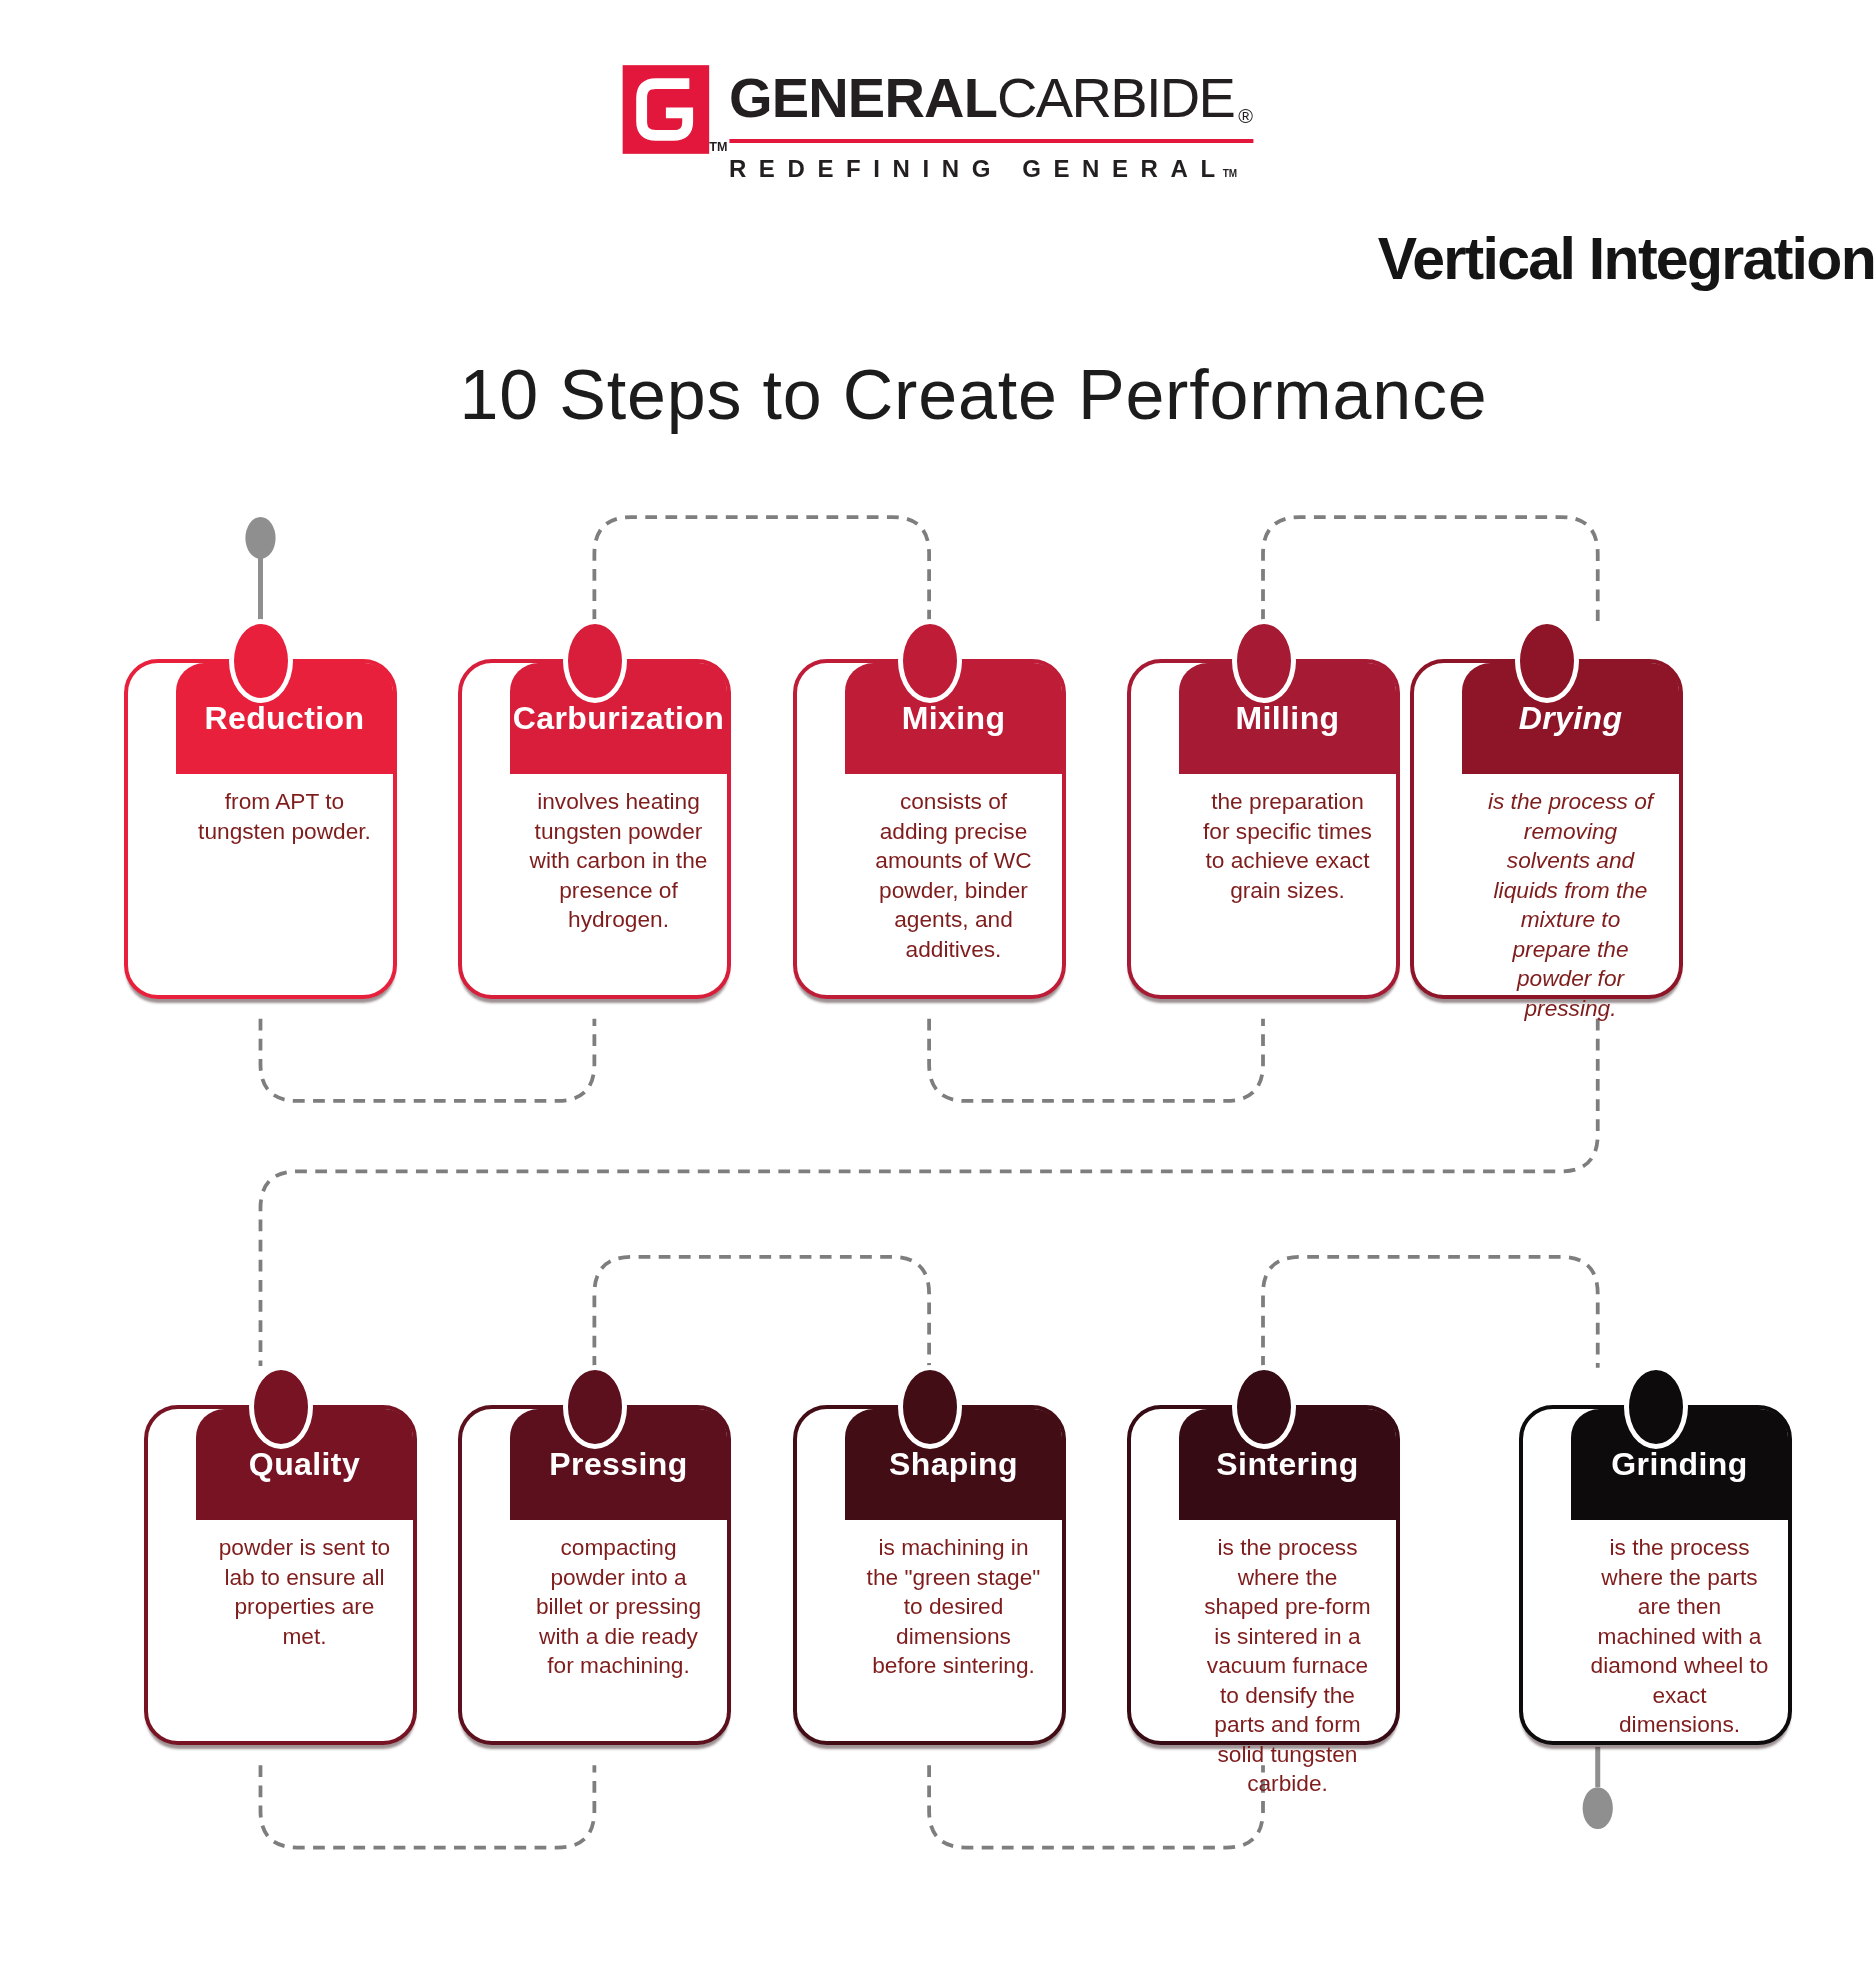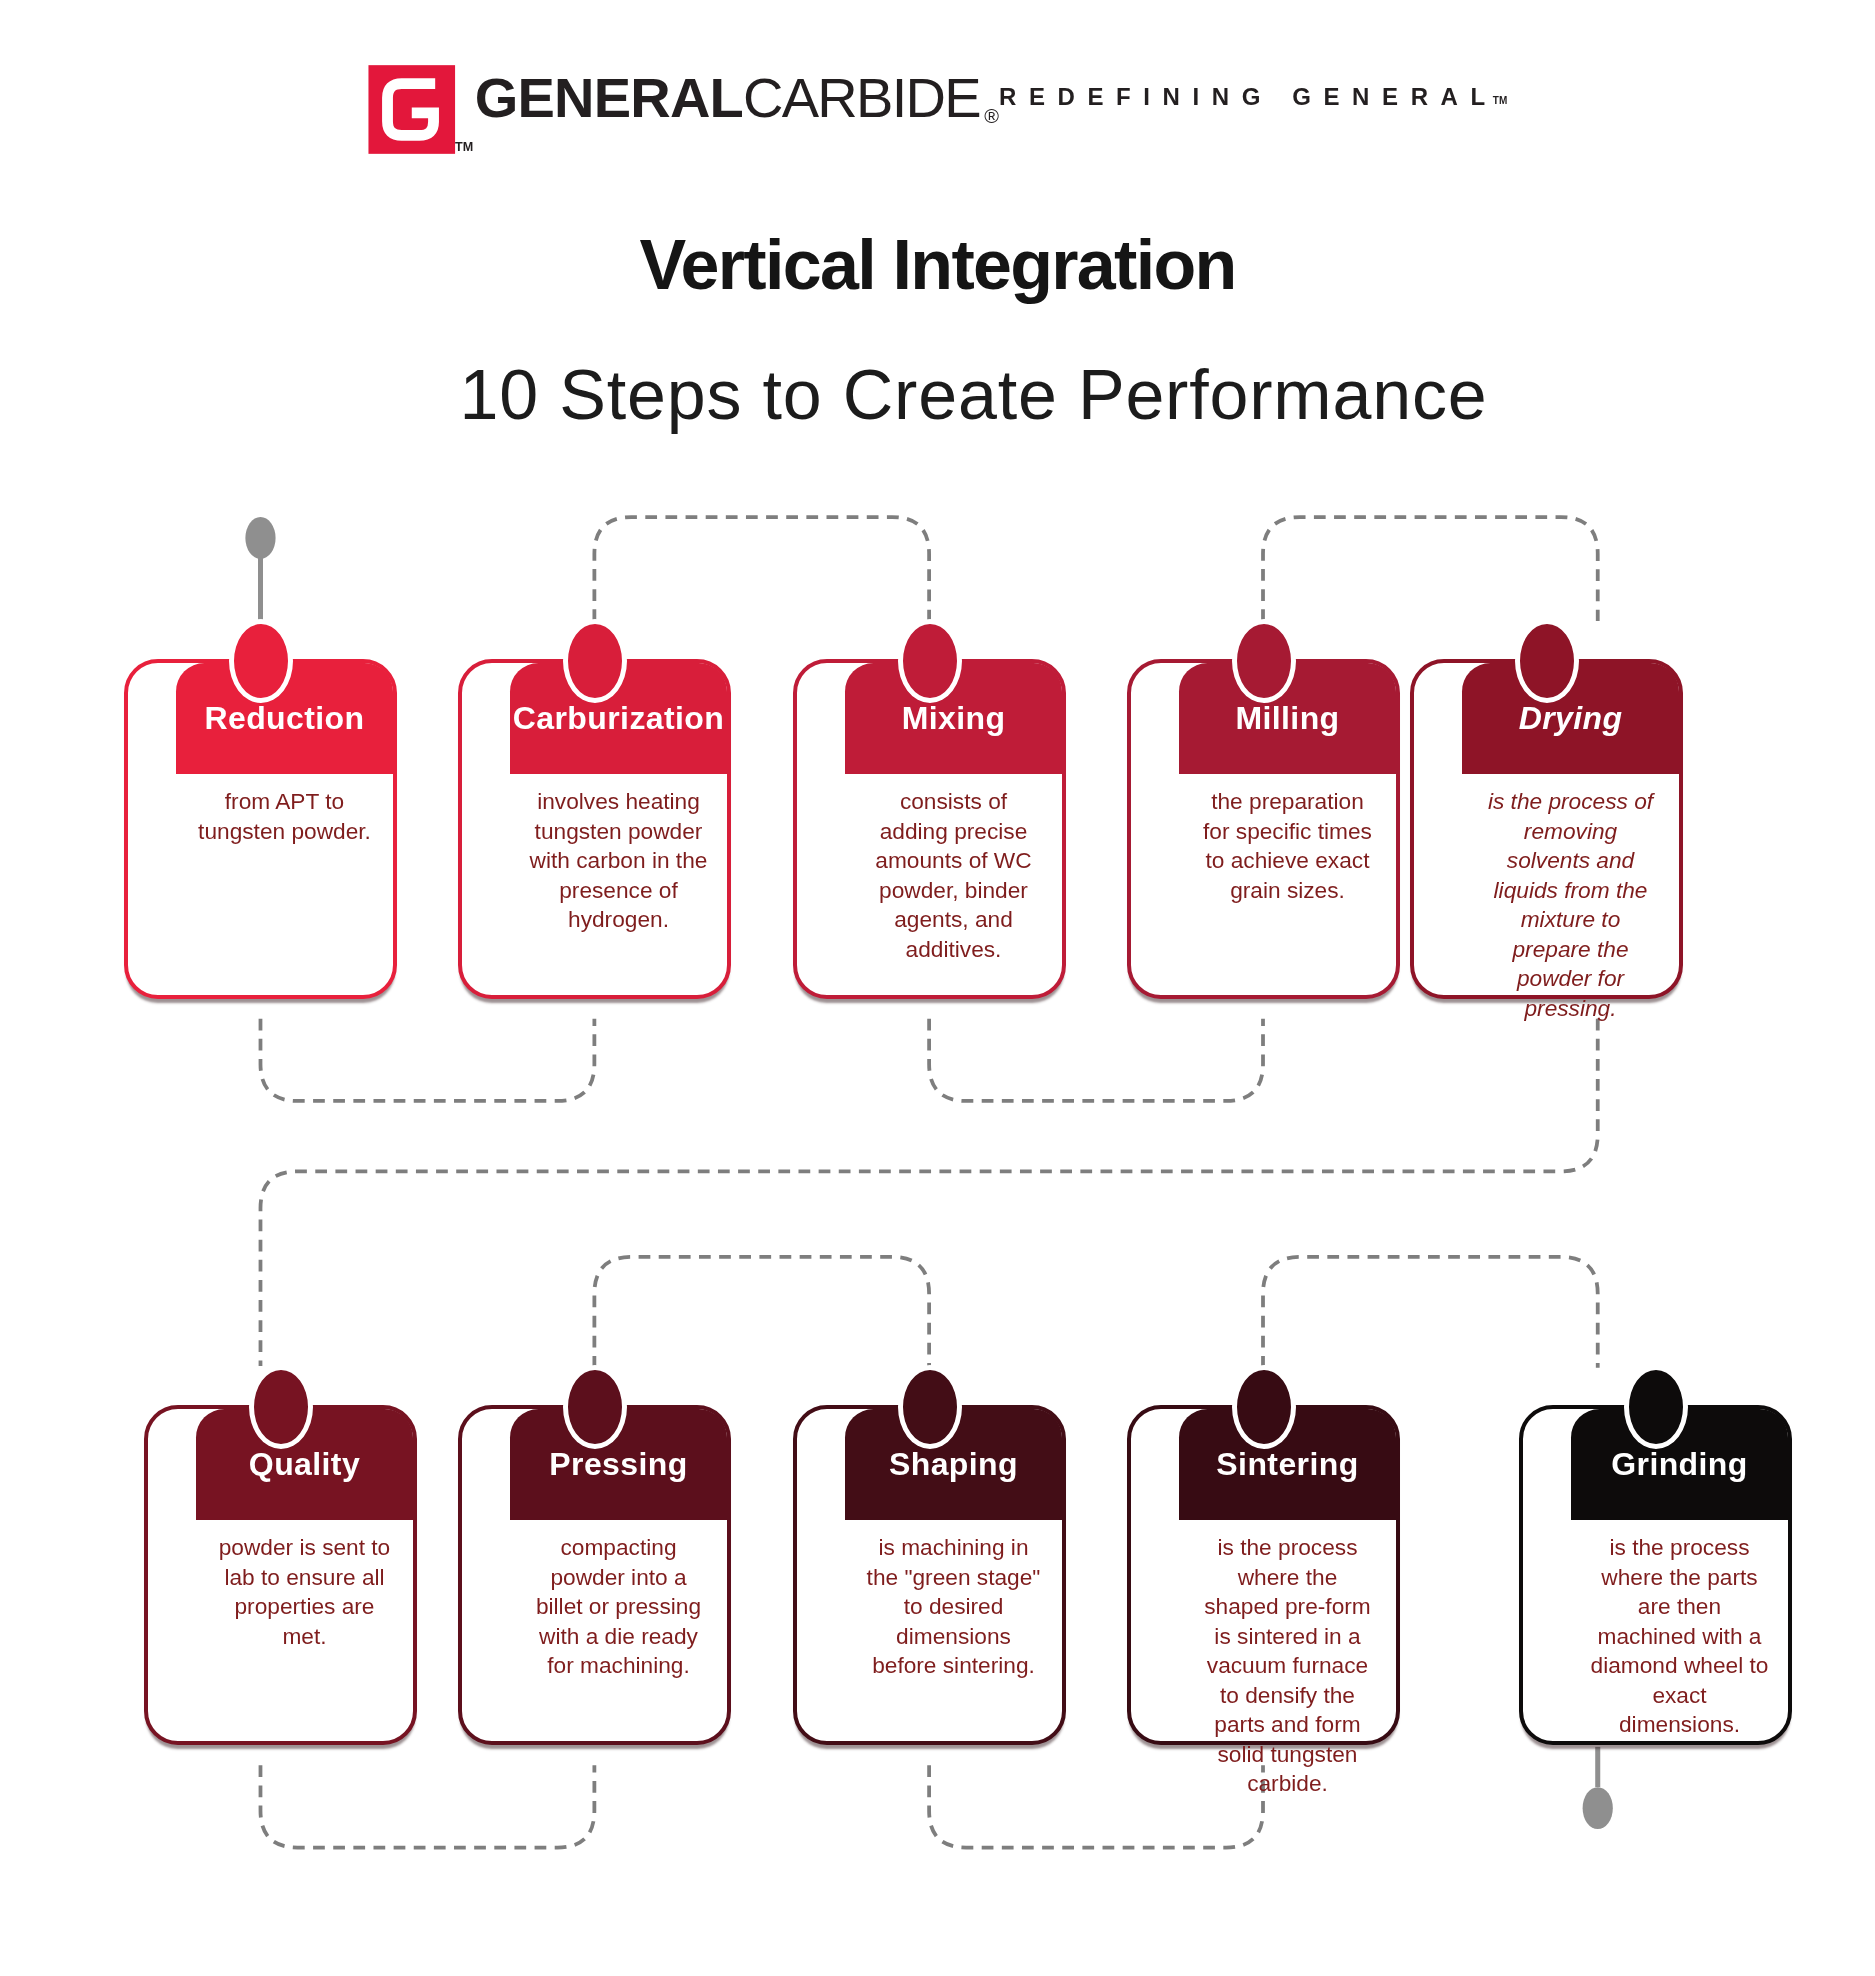--- a/index.html
+++ b/index.html
@@ -7,33 +7,33 @@
     position:relative;width:1875px;height:1977px;background:#ffffff;
     font-family:"Liberation Sans", sans-serif;overflow:hidden;margin:0 auto;
   }
 
   
   .logo-row{position:absolute;top:65px;left:50%;transform:translateX(-50%);
     display:flex;align-items:flex-start;gap:20px;}
   .gc-mark{position:relative;width:87px;height:89px;flex:0 0 auto;}
   .gc-mark svg{display:block;}
   .gc-mark-tm{position:absolute;right:-18.5px;bottom:0;font-size:12.6px;font-weight:700;color:#231f20;}
-  .logo-text{display:flex;padding-top:5px;}
+  .logo-text{display:flex;flex-direction:column;padding-top:5px;}
   .wordmark{display:flex;align-items:flex-end;font-size:56px;line-height:1;color:#231f20;}
   .wordmark .wm-bold{font-weight:700;letter-spacing:-0.8px;}
   .wordmark .wm-light{font-weight:400;letter-spacing:-1.7px;}
   .wordmark .reg{font-size:20px;line-height:1;margin-left:4.2px;align-self:flex-end;}
   .rule{height:4.2px;margin-top:12.6px;width:100%;}
   .tagline-row{margin-top:12.6px;display:flex;align-items:flex-start;}
   .tagline{font-size:24px;font-weight:700;letter-spacing:12.6px;color:#231f20;white-space:nowrap;}
   .tagline-tm{font-size:10px;font-weight:700;color:#231f20;margin-left:-5px;margin-top:12.6px;}
 
   
-  .main-title{position:absolute;top:225px;left:0;width:100%;text-align:center;
-    font-size:70px;font-weight:700;letter-spacing:-1.7px;color:#151515;}
+  .main-title{position:absolute;top:225px;left:0;width:100%;text-align:right;
+    font-size:59px;font-weight:700;letter-spacing:-1.7px;color:#151515;}
   .subtitle{position:absolute;top:355px;left:0;width:100%;text-align:center;
     font-size:70px;font-weight:400;letter-spacing:0.8px;color:#1c1c1c;margin-left:36px;}
 
   
   .flow-svg{position:absolute;left:0;top:0;width:1875px;height:1977px;z-index:0;pointer-events:none;}
 
   
   .card{position:absolute;width:273px;height:340px;box-sizing:border-box;
     background:#ffffff;border:4.2px solid var(--c,#900);border-radius:34px;z-index:1;
     box-shadow:0 5.9px 2.5px -2.5px rgba(35,8,14,0.45);padding-left:48px;}

